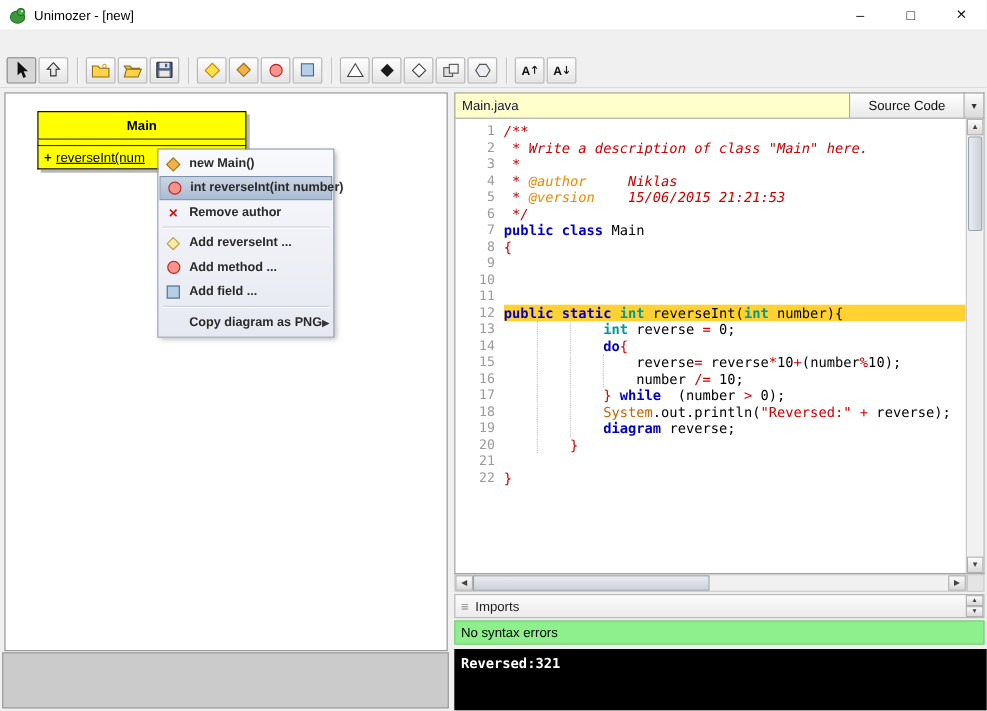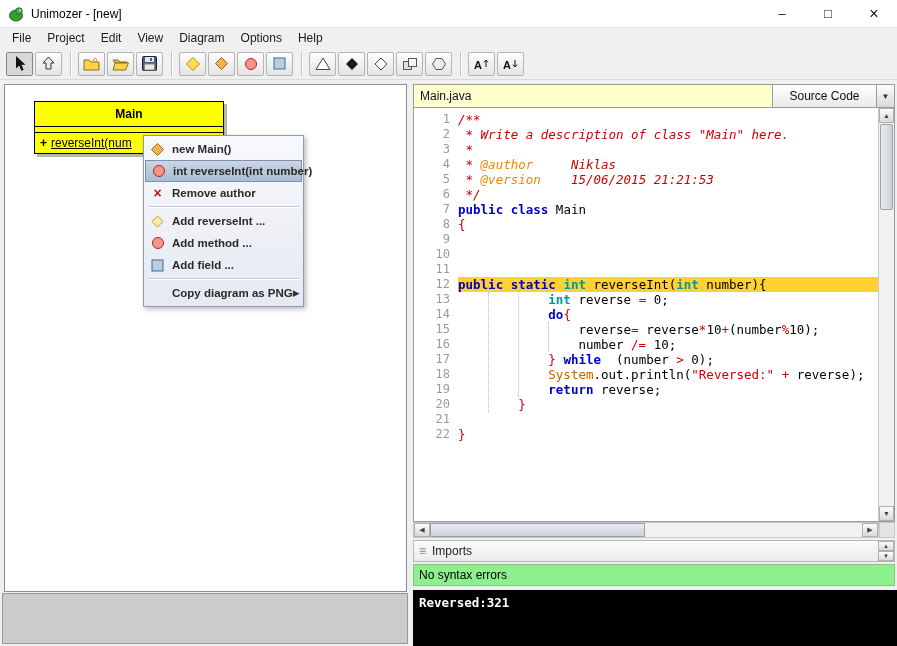--- a/index.html
+++ b/index.html
@@ -104,29 +104,20 @@
         </svg>
     </span>
     <span class="title-text">Unimozer - [new]</span>
     <div class="win-controls">
       <div class="win-btn">–</div>
       <div class="win-btn">□</div>
       <div class="win-btn close">×</div>
     </div>
   </div>
 
-  <div class="menubar">
-      <div class="menu-item">File</div>
-      <div class="menu-item">Project</div>
-      <div class="menu-item">Edit</div>
-      <div class="menu-item">View</div>
-      <div class="menu-item">Diagram</div>
-      <div class="menu-item">Options</div>
-      <div class="menu-item">Help</div>
-    </div>
 
   <div class="toolbar">
       <div class="tbtn pressed">
         <span class="ticon">
           <svg width="15" height="16" viewBox="0 0 15 16">
             <path d="M4 0 L4 12.5 L7.2 9.6 L9.3 14.8 L11.6 13.8 L9.5 8.8 L13.5 8.8 Z" fill="#111"></path>
           </svg>
         </span>
       </div>
       <div class="tbtn">
@@ -312,21 +303,21 @@
           <div class="code-line"></div>
           <div class="code-line"></div>
           <div class="code-line"></div>
           <div class="code-line hl"><span class="tok-k">public</span><span class="tok-p"> </span><span class="tok-k">static</span><span class="tok-p"> </span><span class="tok-y">int</span><span class="tok-p"> reverseInt(</span><span class="tok-y">int</span><span class="tok-p"> number){</span></div>
           <div class="code-line"><span class="tok-p">            </span><span class="tok-y">int</span><span class="tok-p"> reverse </span><span class="tok-o">=</span><span class="tok-p"> 0;</span></div>
           <div class="code-line"><span class="tok-p">            </span><span class="tok-k">do</span><span class="tok-b">{</span></div>
           <div class="code-line"><span class="tok-p">                reverse</span><span class="tok-o">=</span><span class="tok-p"> reverse</span><span class="tok-o">*</span><span class="tok-p">10</span><span class="tok-o">+</span><span class="tok-p">(number</span><span class="tok-o">%</span><span class="tok-p">10);</span></div>
           <div class="code-line"><span class="tok-p">                number </span><span class="tok-o">/=</span><span class="tok-p"> 10;</span></div>
           <div class="code-line"><span class="tok-p">            </span><span class="tok-b">}</span><span class="tok-p"> </span><span class="tok-k">while</span><span class="tok-p">  (number </span><span class="tok-o">&gt;</span><span class="tok-p"> 0);</span></div>
           <div class="code-line"><span class="tok-p">            </span><span class="tok-n">System</span><span class="tok-p">.out.println(</span><span class="tok-s">"Reversed:"</span><span class="tok-p"> </span><span class="tok-o">+</span><span class="tok-p"> reverse);</span></div>
-          <div class="code-line"><span class="tok-p">            </span><span class="tok-k">return</span><span class="tok-p"> reverse;</span></div>
+          <div class="code-line"><span class="tok-p">            </span><span class="tok-k">diagram</span><span class="tok-p"> reverse;</span></div>
           <div class="code-line"><span class="tok-p">        </span><span class="tok-b">}</span></div>
           <div class="code-line"></div>
           <div class="code-line"><span class="tok-b">}</span></div>
         </div>
       <div class="vscroll">
         <div class="sb-btn top">▲</div>
         <div class="sb-thumb"></div>
         <div class="sb-btn bottom">▼</div>
       </div>
     </div>

